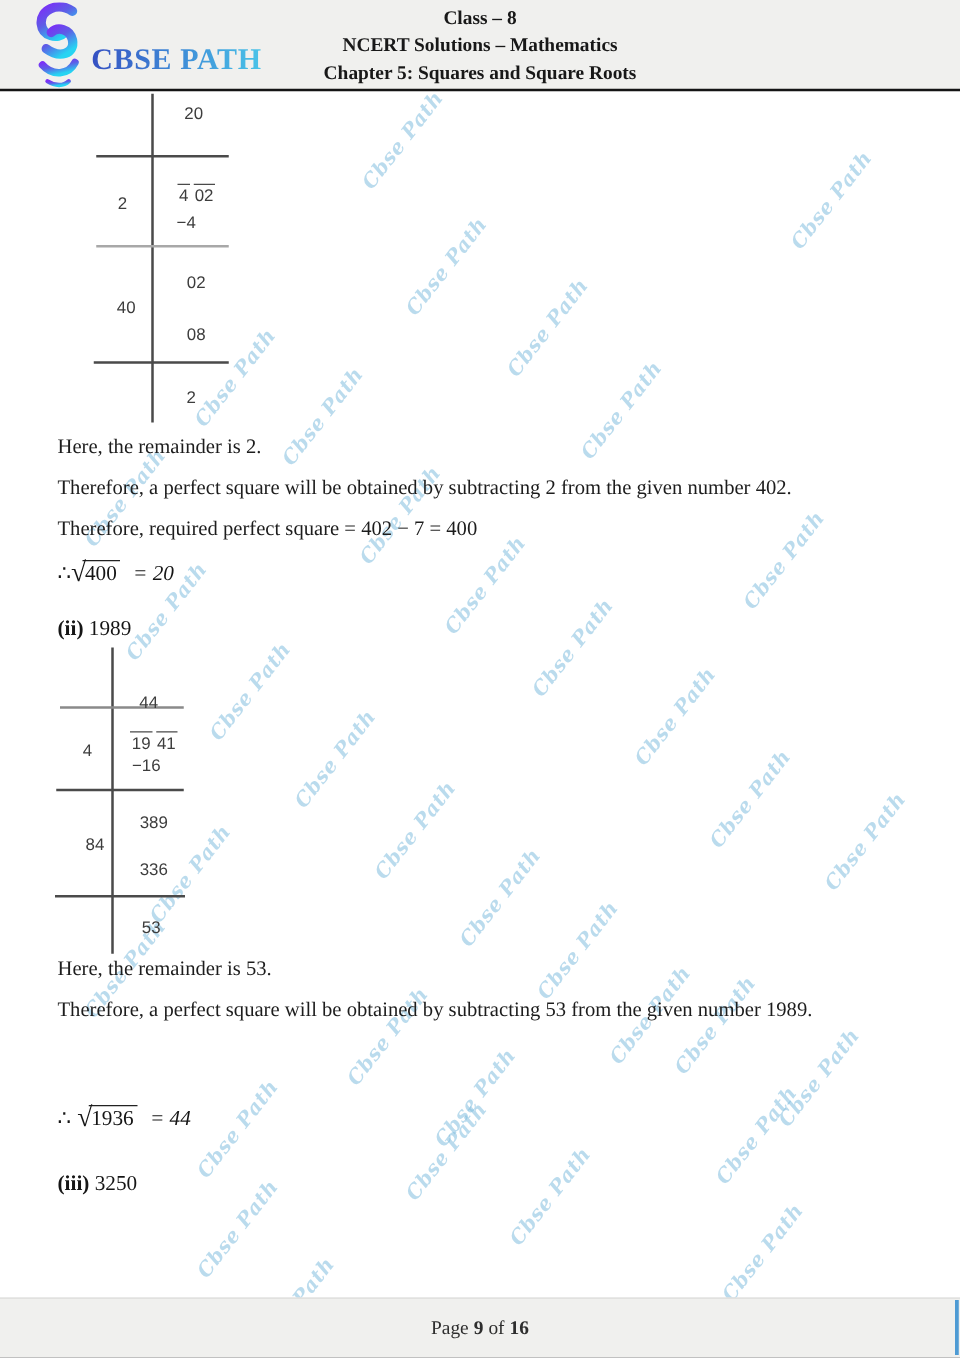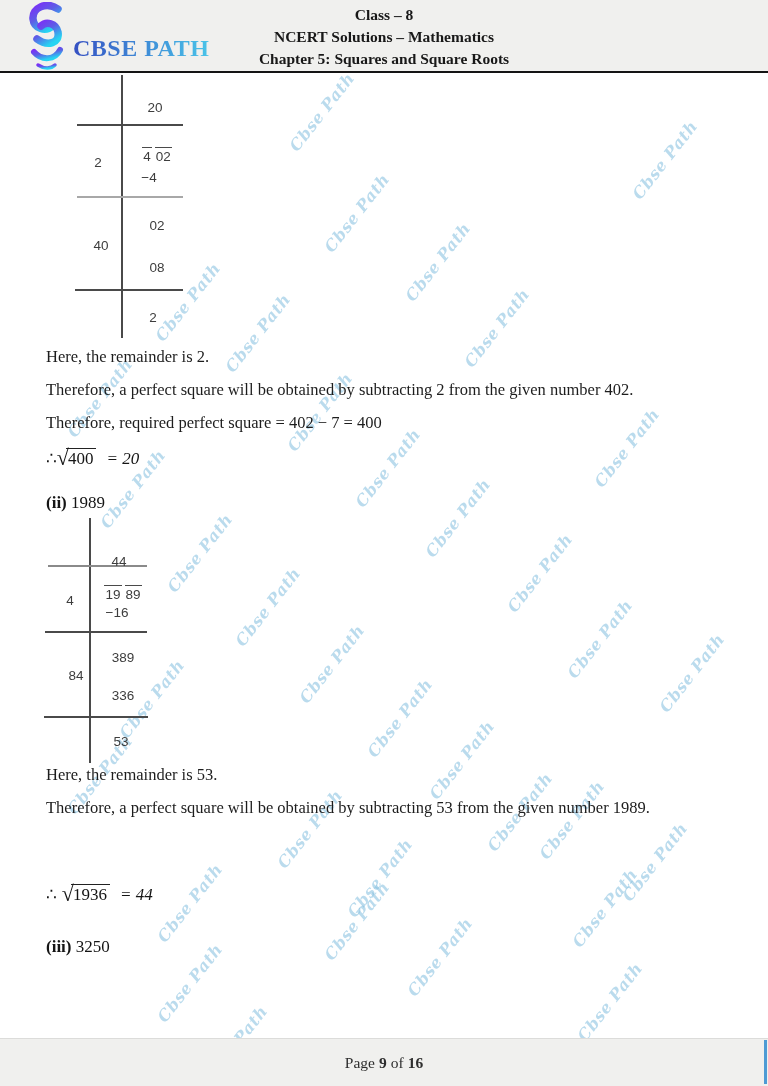--- a/index.html
+++ b/index.html
@@ -133,21 +133,21 @@
       <div class="wm" style="left: 235px; top: 1045px;">Cbse Path</div>
       <div class="wm" style="left: 610px; top: 1002px;">Cbse Path</div>
     </div>
 
   <div>
     <div class="dv" style="left:121px;top:75px;width:1.5px;height:263px;"></div>
     <div class="dv" style="left:77px;top:124px;width:106px;height:1.8px;"></div>
     <div class="dv" style="left:77px;top:196px;width:106px;height:1.5px;background:#a8a8a8;"></div>
     <div class="dv" style="left:75px;top:289px;width:108px;height:1.8px;"></div>
 
-    <span class="num" style="left:139px;top:100px;width:32px;">20</span>
+    <span class="num" style="left:139px;top:83px;width:32px;">20</span>
     <span class="num" style="left:88px;top:155px;width:20px;">2</span>
     <span class="num" style="left:131px;top:147px;width:52px;"><span class="grp">4</span><span class="grp">02</span></span>
     <span class="num" style="left:131px;top:170px;width:36px;">−4</span>
     <span class="num" style="left:141px;top:218px;width:32px;">02</span>
     <span class="num" style="left:85px;top:238px;width:32px;">40</span>
     <span class="num" style="left:141px;top:260px;width:32px;">08</span>
     <span class="num" style="left:137px;top:310px;width:32px;">2</span>
   </div>
 
   <div class="para" style="top:344px;">Here, the remainder is 2.</div>
@@ -164,21 +164,21 @@
   </div>
 
   <div>
     <div class="dv" style="left:89px;top:518px;width:1.5px;height:245px;"></div>
     <div class="dv" style="left:48px;top:565px;width:99px;height:1.6px;background:#8a8a8a;"></div>
     <div class="dv" style="left:45px;top:631px;width:102px;height:1.8px;"></div>
     <div class="dv" style="left:44px;top:716px;width:104px;height:1.8px;"></div>
 
     <span class="num" style="left:103px;top:538px;width:32px;margin-top:16px;">44</span>
     <span class="num" style="left:60px;top:593px;width:20px;">4</span>
-    <span class="num" style="left:97px;top:585px;width:52px;"><span class="grp">19</span><span class="grp">89</span></span>
+    <span class="num" style="left:97px;top:585px;width:52px;"><span class="grp">19</span><span class="grp">41</span></span>
     <span class="num" style="left:99px;top:605px;width:36px;">−16</span>
     <span class="num" style="left:103px;top:650px;width:40px;">389</span>
     <span class="num" style="left:60px;top:668px;width:32px;">84</span>
     <span class="num" style="left:103px;top:688px;width:40px;">336</span>
     <span class="num" style="left:103px;top:734px;width:36px;">53</span>
   </div>
 
   <div class="para" style="top:762px;">Here, the remainder is 53.</div>
   <div class="para just" style="top:795px;width:678px;">Therefore, a perfect square will be obtained by subtracting 53 from the given number 1989.</div>
 

